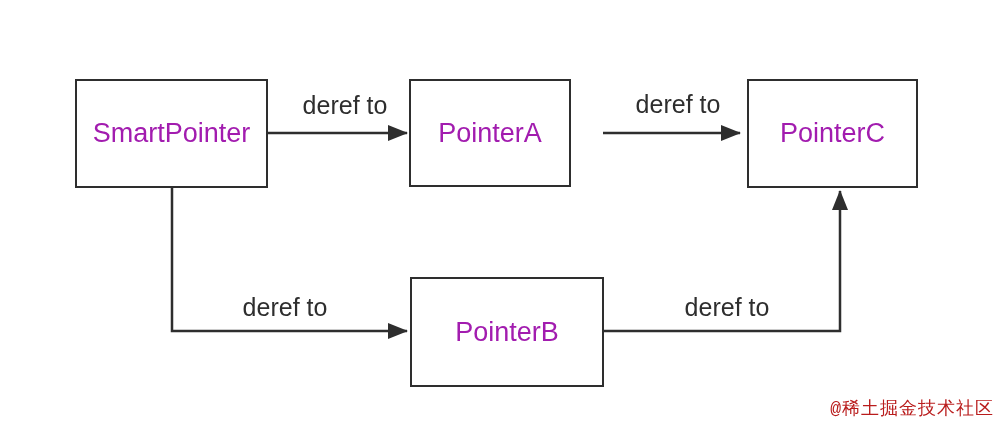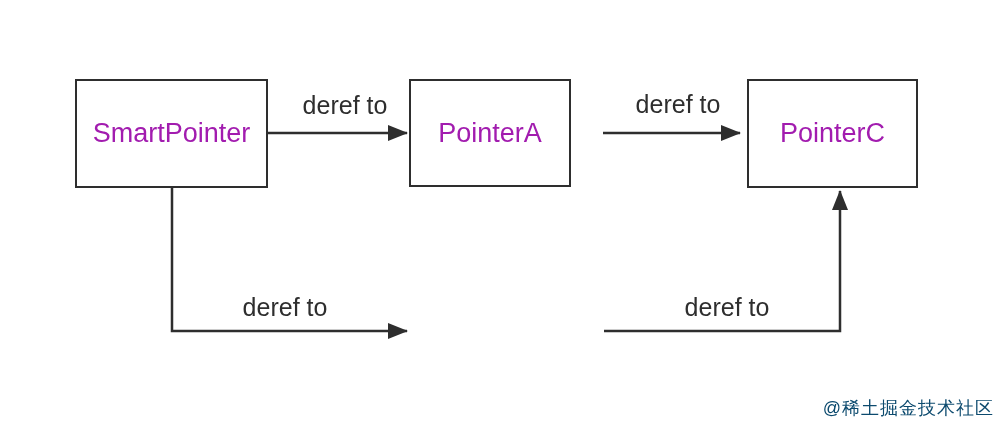--- a/index.html
+++ b/index.html
@@ -46,22 +46,23 @@
     transform: translate(-50%, -50%);
     font-size: 25px;
     color: #2e2e2e;
     white-space: nowrap;
   }
   .watermark {
     position: absolute;
     right: 8px;
     bottom: 4px;
     font-size: 18px;
-    color: #0c4a6e;
+    color: #b91c1c;
     letter-spacing: 1px;
+    font-family: Liberation Mono, monospace;
   }
 </style>
 </head>
 <body>
 
 <div class="canvas">
 
   <svg class="edges" viewBox="0 0 1002 424" xmlns="http://www.w3.org/2000/svg">
     <defs>
       <marker id="ah" markerUnits="userSpaceOnUse" markerWidth="22" markerHeight="18" refX="19" refY="8" orient="auto">
@@ -79,20 +80,23 @@
   </div>
 
   <div class="node" style="left:409px; top:79px; width:162px; height:108px;">
     <span>PointerA</span>
   </div>
 
   <div class="node" style="left:713px; top:79px; width:171px; height:109px;margin-left:34px;">
     <span>PointerC</span>
   </div>
 
+  <div class="node" style="left:410px; top:277px; width:194px; height:110px;">
+    <span>PointerB</span>
+  </div>
 
   <div class="edge-label" style="left:345px; top:105px;">deref to</div>
 
   <div class="edge-label" style="left:678px; top:104px;">deref to</div>
 
   <div class="edge-label" style="left:285px; top:307px;">deref to</div>
 
   <div class="edge-label" style="left:727px; top:307px;">deref to</div>
 
   <div class="watermark">@稀土掘金技术社区</div>

